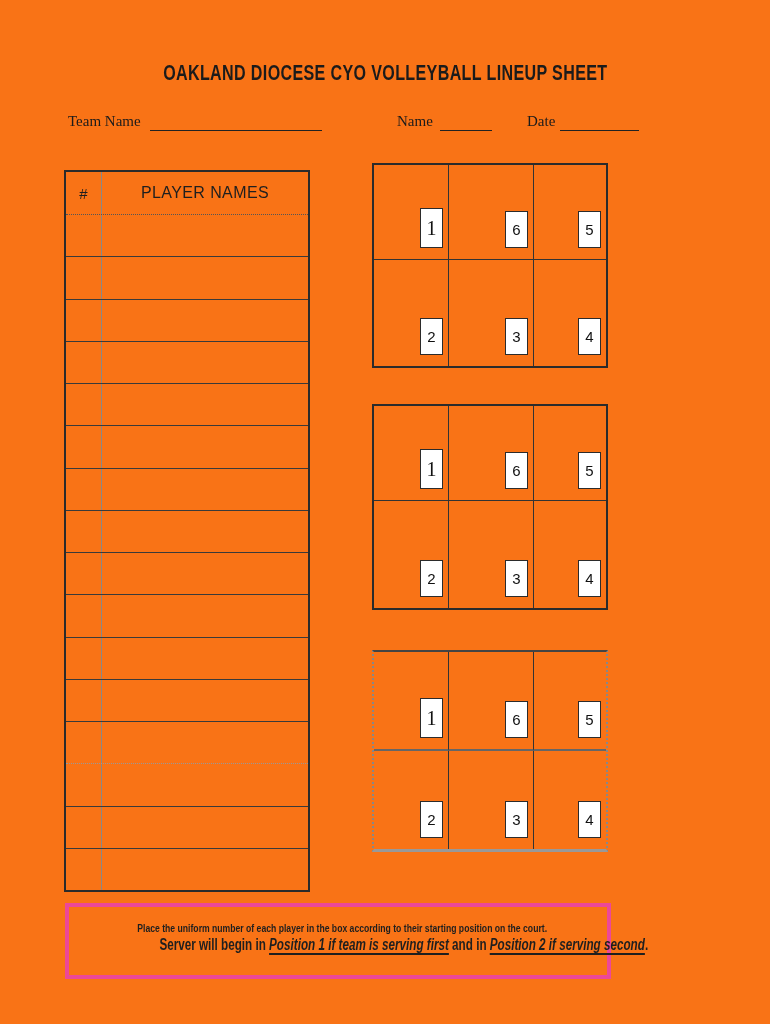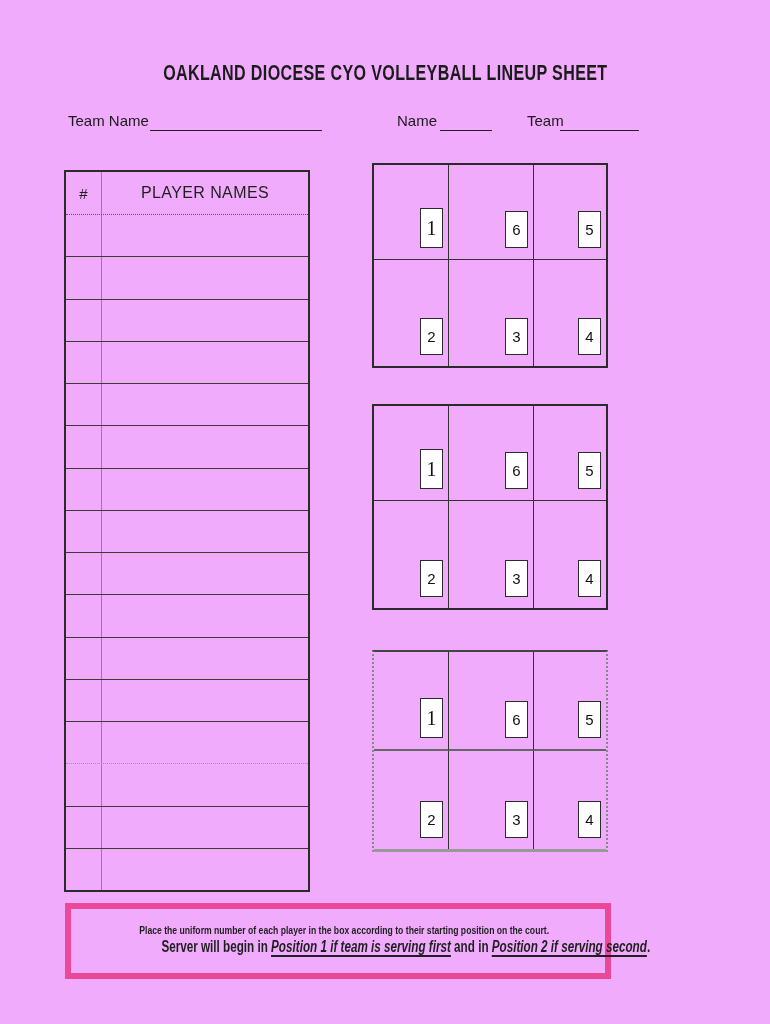--- a/index.html
+++ b/index.html
@@ -1,27 +1,27 @@
 <!DOCTYPE html>
 <html><head>
 <meta charset="utf-8">
 <style>
   html,body { margin:0; padding:0; background:#ffffff; }
   .page {
-    position:relative; width:770px; height:1024px; background:#f0abfc;
+    position:relative; width:770px; height:1024px; background:#f97316;
     font-family:"Liberation Sans", sans-serif; color:#1f1f1f; overflow:hidden;
   }
   .squeeze { display:inline-block; transform:scaleX(0.73); transform-origin:50% 50%; white-space:nowrap; }
 
   
   .title-row { position:absolute; top:60px; left:0; width:770px; text-align:center; }
   .title-row .t { font-size:22px; font-weight:bold; letter-spacing:0.5px; color:#1b1b1b; }
 
   
-  .meta-label { position:absolute; top:112px; height:18px; line-height:18px; font-size:15px; color:#1b1b1b; }
+  .meta-label { position:absolute; top:112px; height:18px; line-height:18px; font-size:15px; color:#1b1b1b;font-family:Liberation Serif, serif; }
   .lbl-team  { left:68px; }
   .lbl-grade { left:397px; }
   .lbl-date  { left:527px; }
   .fill-line { position:absolute; top:112px; height:18px; border-bottom:1.6px solid #222; }
   .line-team  { left:150px; width:172px; }
   .line-grade { left:440px; width:52px; }
   .line-date  { left:560px; width:79px; }
 
   
   .roster {
@@ -55,21 +55,21 @@
     position:absolute; right:5px; bottom:11px; width:23px; height:37px;
     border:1.6px solid #2b2b2b; box-sizing:border-box;
     display:flex; align-items:center; justify-content:center;
     font-size:15px; color:#111; background:#fff;
   }
   .pos-box.serif { font-family:"Liberation Serif", serif; font-size:20px; height:40px; }
 
   
   .instructions {
     position:absolute; left:65px; top:903px; width:546px; height:76px;
-    border:6px solid #ec4899; box-sizing:border-box; text-align:center;
+    border:4px solid #ec4899; box-sizing:border-box; text-align:center;
   }
   .instr-line1 { margin-top:11px; }
   .instr-line1 .t { font-size:11.5px; font-weight:bold; transform:scaleX(0.75); }
   .instr-line2 { margin-top:0; }
   .instr-line2 .t { font-size:16px; font-weight:bold; }
   .emph {
     font-style:italic; text-decoration:underline;
     text-decoration-thickness:1.5px; text-underline-offset:3px;
   }
 </style>
@@ -81,21 +81,21 @@
   <div class="title-row">
     <span class="squeeze t">OAKLAND DIOCESE CYO VOLLEYBALL LINEUP SHEET</span>
   </div>
 
   <span class="meta-label lbl-team">Team Name</span>
   <div class="fill-line line-team"></div>
 
   <span class="meta-label lbl-grade">Name</span>
   <div class="fill-line line-grade"></div>
 
-  <span class="meta-label lbl-date">Team</span>
+  <span class="meta-label lbl-date">Date</span>
   <div class="fill-line line-date"></div>
 
   <div class="roster">
     <div class="r-head">
       <div class="c-num">#</div>
       <div class="c-name">PLAYER NAMES</div>
     </div>
 
   <div class="r-row">
         <div class="c-num"></div>

